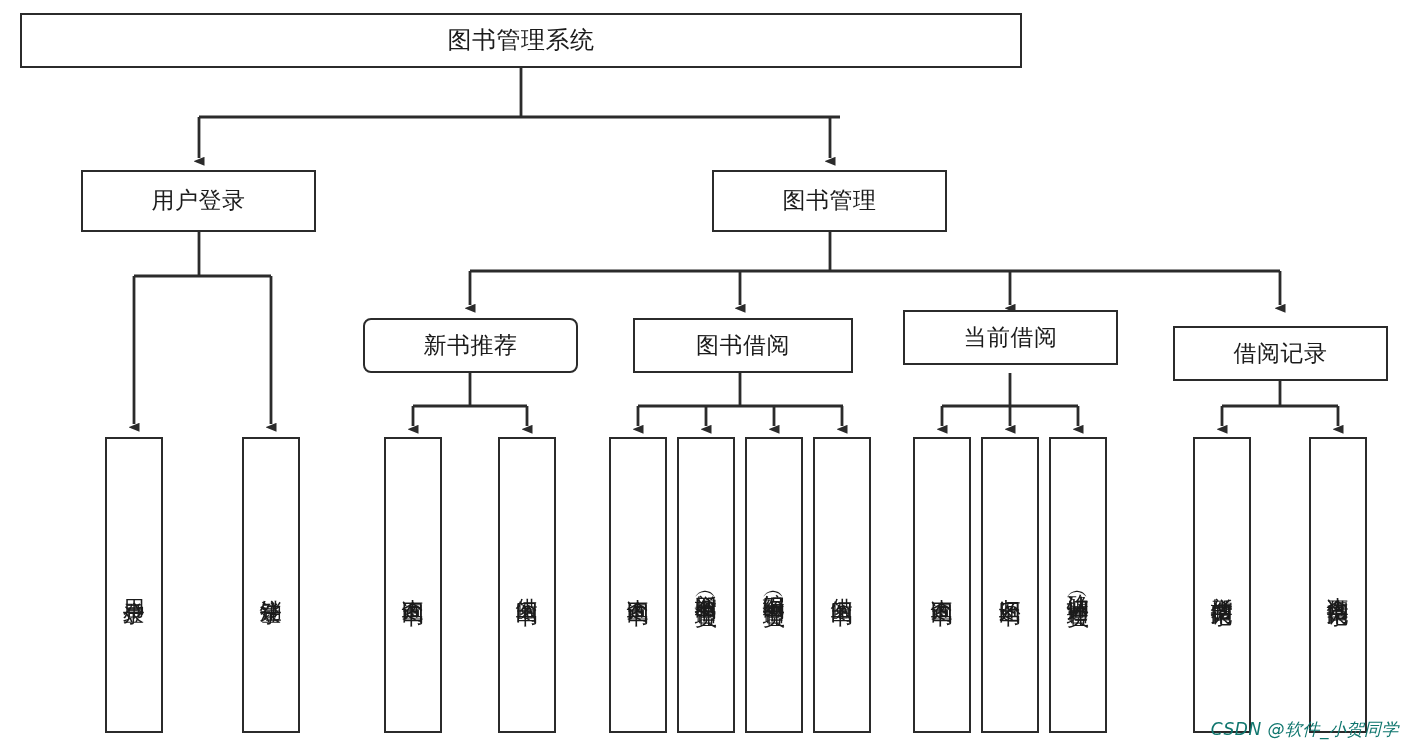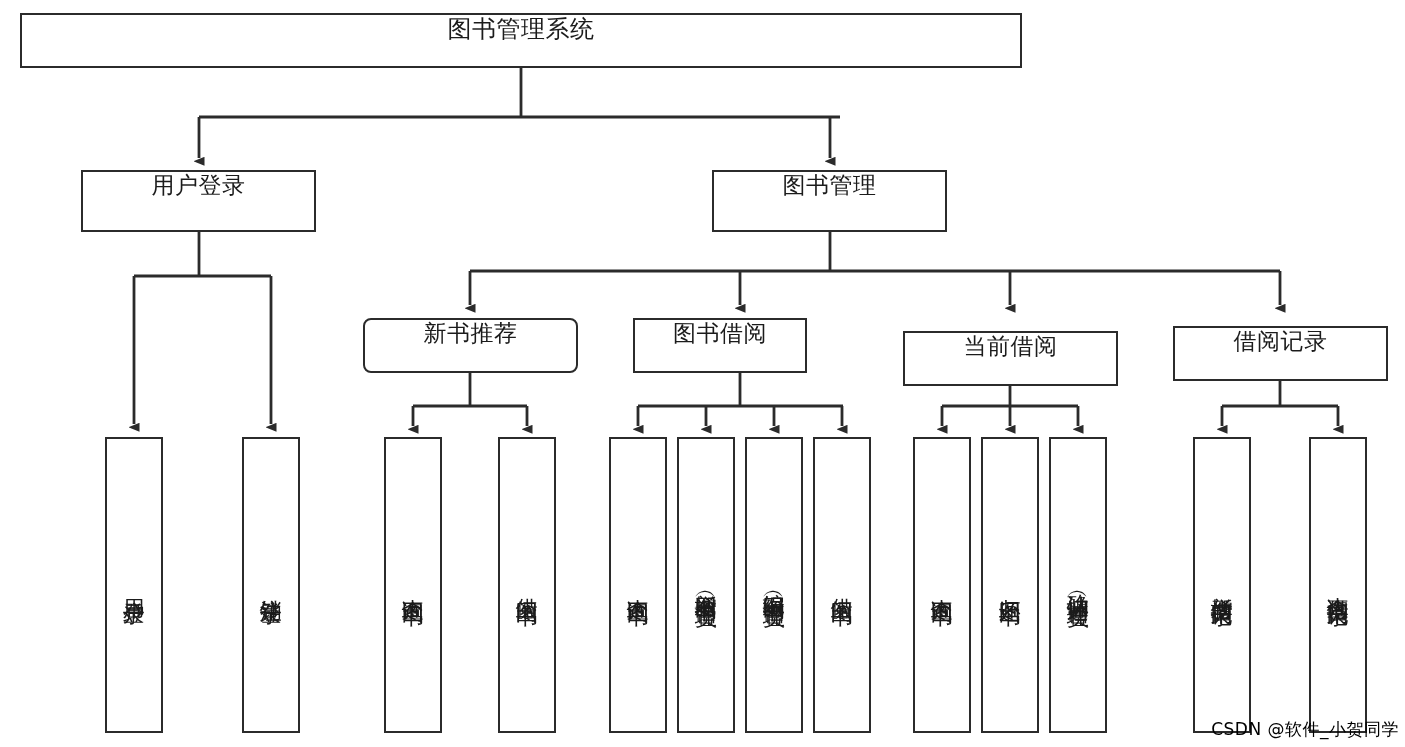--- a/index.html
+++ b/index.html
@@ -15,21 +15,21 @@
     overflow:hidden;
   }
   #wires{position:absolute;left:0;top:0;width:1405px;height:747px;}
 
   .node{
     position:absolute;
     box-sizing:border-box;
     background:#ffffff;
     border:2.5px solid #2b2b2b;
     display:flex;
-    align-items:flex-start;
+    align-items:center;
     justify-content:center;
     color:#1b1b1b;
   }
   .node .lbl{
     display:block;
     line-height:1.18;
     letter-spacing:0.5px;
     white-space:nowrap;
   }
   
@@ -50,24 +50,25 @@
     letter-spacing:2px;
     max-height:100%;
     white-space:normal;
   }
 
   #watermark{
     position:absolute;
     right:6px;
     bottom:6px;
     font-size:17px;
-    color:#000000;
+    color:#0f766e;
     letter-spacing:0.5px;
     white-space:nowrap;
     pointer-events:none;
+    font-style:italic;
   }
 </style>
 </head>
 <body>
 
 <div id="stage">
 
   <svg id="wires" viewBox="0 0 1405 747" xmlns="http://www.w3.org/2000/svg">
     <defs>
       <marker id="arrow" markerWidth="9" markerHeight="11" refX="1.2" refY="5.5" orient="auto" markerUnits="userSpaceOnUse">
@@ -125,24 +126,24 @@
   <div class="node h" style="left:81px;top:170px;width:235px;height:62px;">
     <span class="lbl">用户登录</span>
   </div>
   <div class="node h" style="left:712px;top:170px;width:235px;height:62px;">
     <span class="lbl">图书管理</span>
   </div>
 
   <div class="node h" style="left:363px;top:318px;width:215px;height:55px;border-radius:8px;">
     <span class="lbl">新书推荐</span>
   </div>
-  <div class="node h" style="left:633px;top:318px;width:174px;height:55px;">
+  <div class="node h" style="left:633px;top:318px;width:220px;height:55px;">
     <span class="lbl">图书借阅</span>
   </div>
-  <div class="node h" style="left:903px;top:331px;width:215px;height:55px;">
+  <div class="node h" style="left:903px;top:310px;width:215px;height:55px;">
     <span class="lbl">当前借阅</span>
   </div>
   <div class="node h" style="left:1173px;top:318px;width:215px;height:55px;margin-top:8px;">
     <span class="lbl">借阅记录</span>
   </div>
 
   <div class="node v" style="left:105px;top:437px;width:58px;height:296px;">
     <span class="lbl">用户登录</span>
   </div>
   <div class="node v" style="left:242px;top:437px;width:58px;height:296px;">

